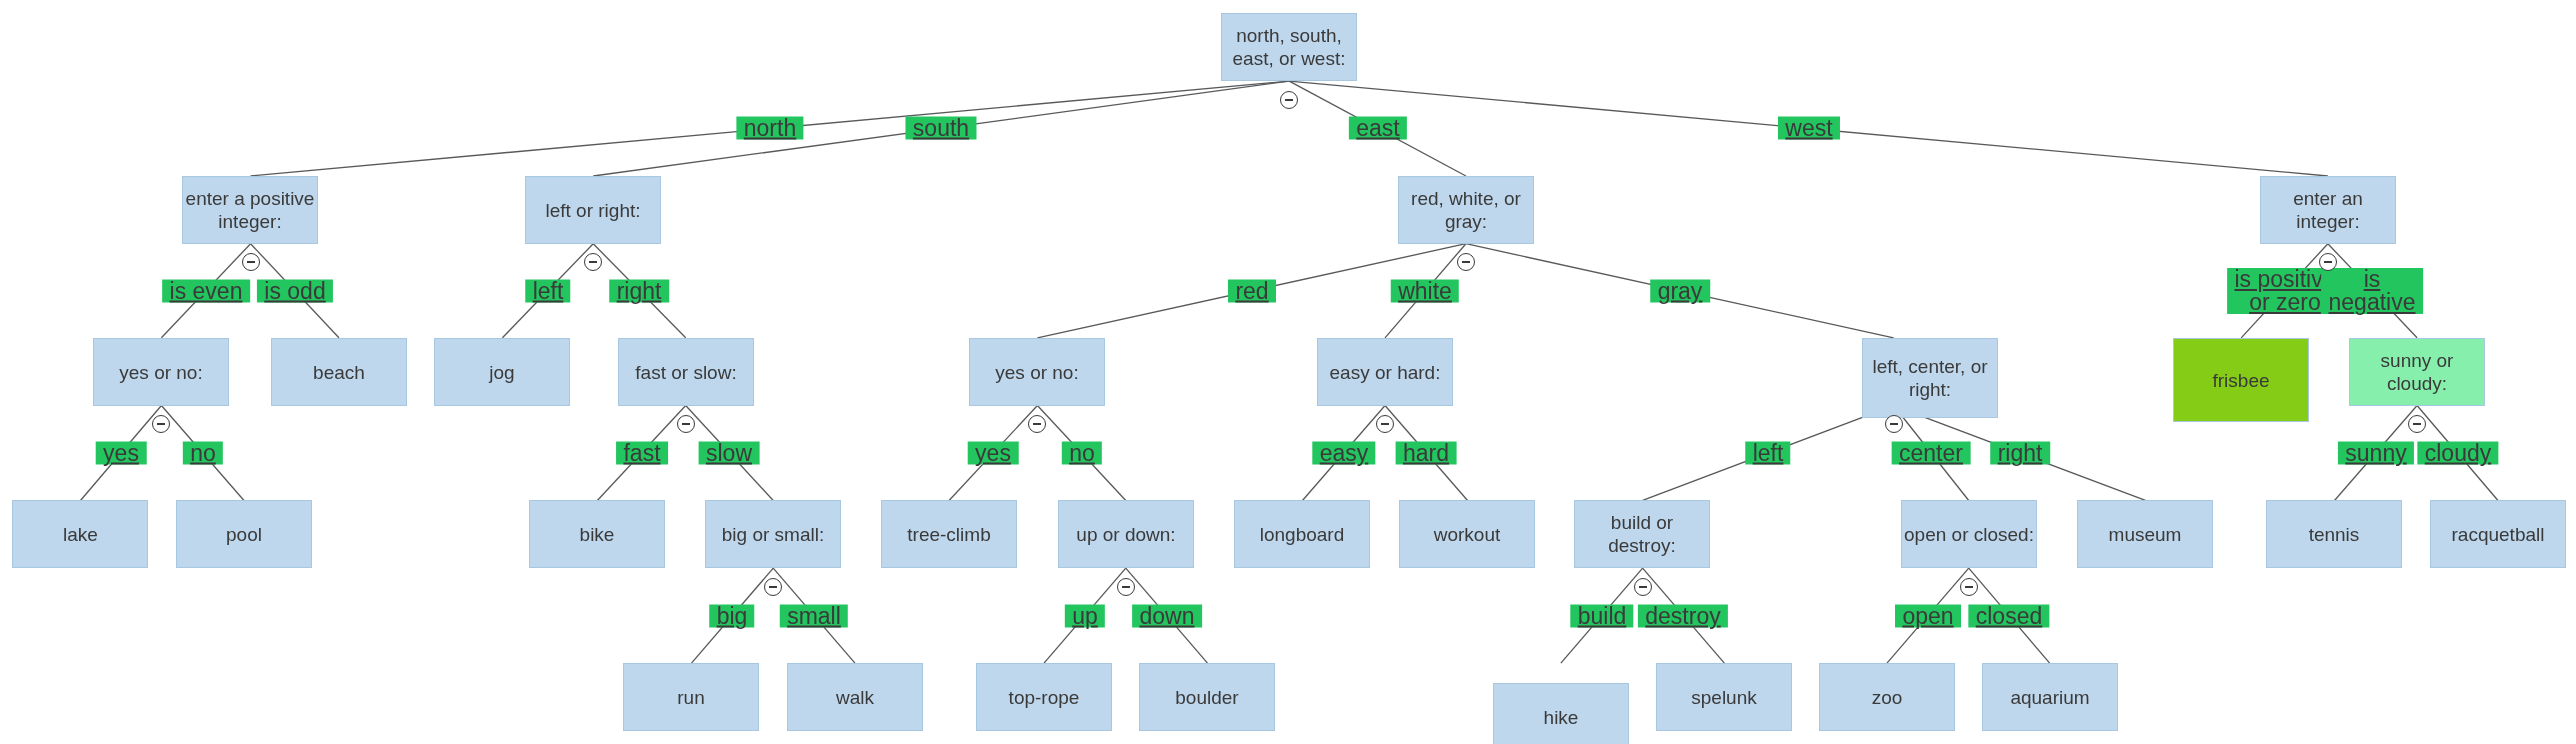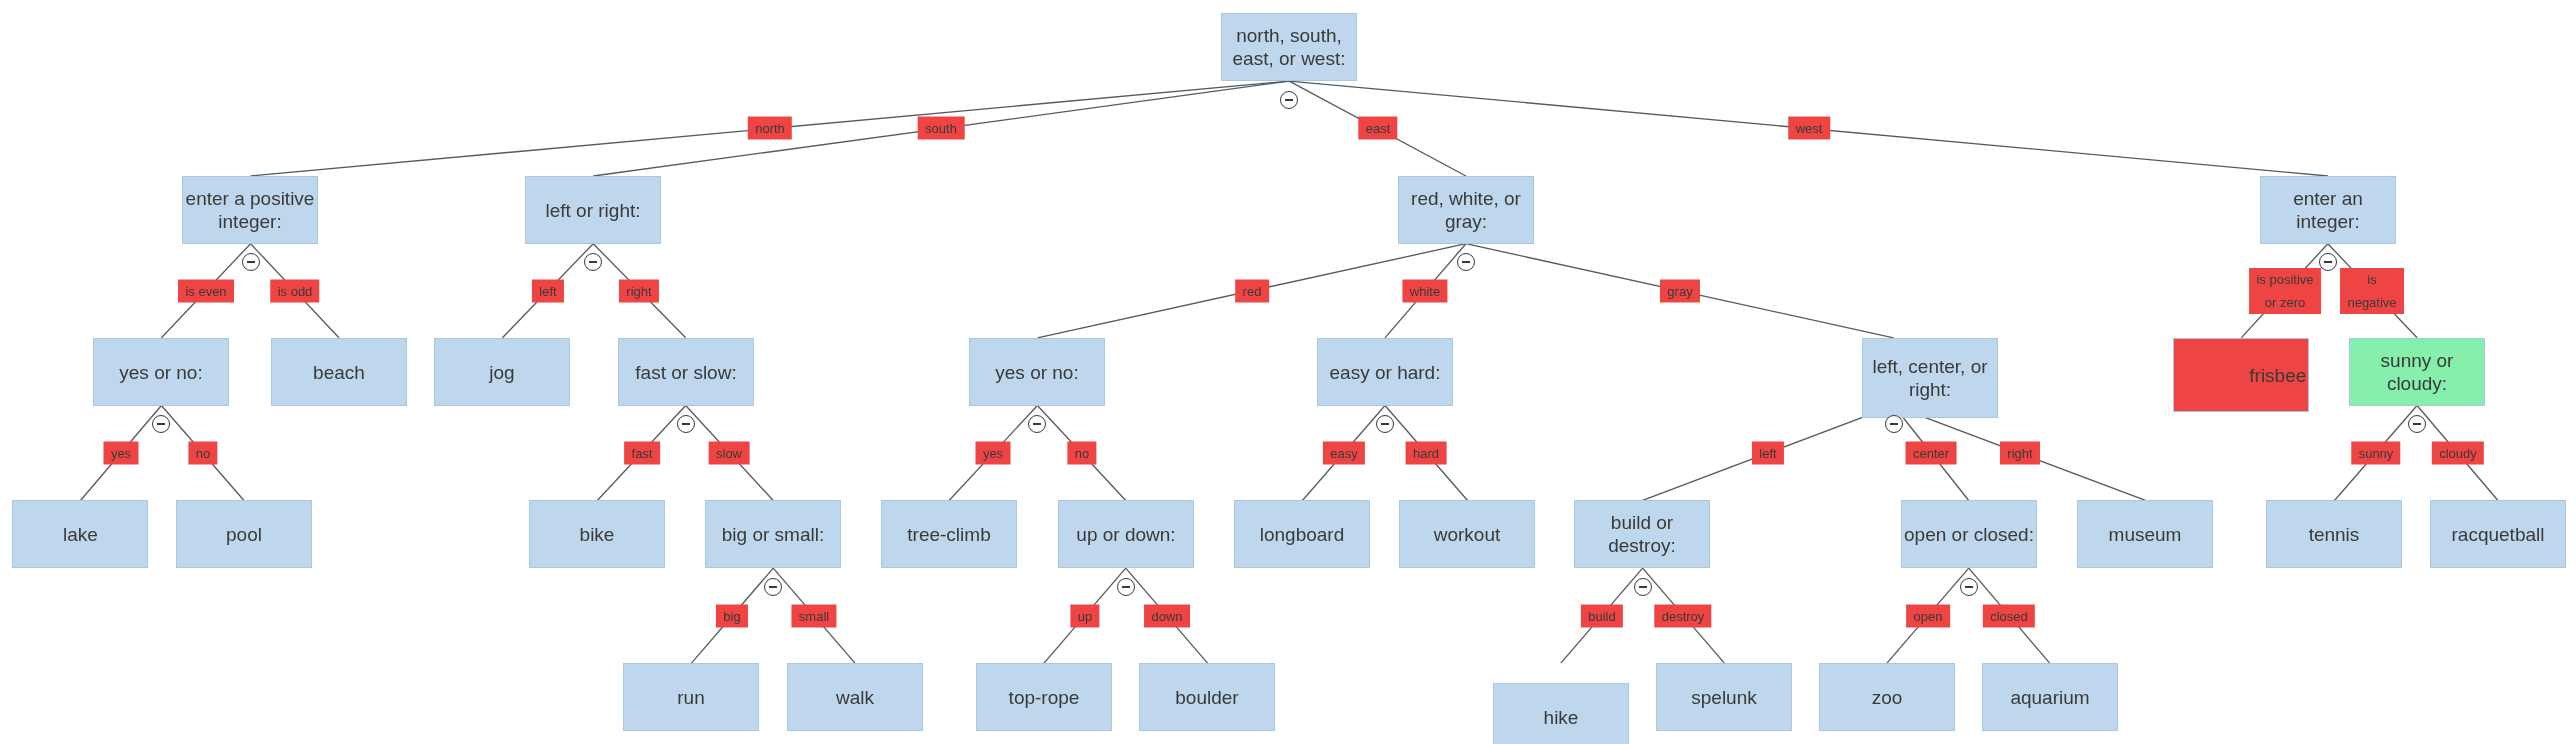--- a/index.html
+++ b/index.html
@@ -19,26 +19,27 @@
     text-align:center;
     font-size:19px;
     line-height:23px;
     padding:0 1.7px;
     border-style:solid;
     border-width:0.8px;
   }
   .edge-label {
     position:absolute;
     transform:translate(-50%,-50%);
-    background:#ef4444;
+    background:#22c55e;
     padding:0 7.4px;
-    font-size:13px;
+    font-size:23px;
     line-height:23px;
     white-space:pre-line;
     text-align:center;
+    text-decoration:underline;
   }
   .toggle {
     position:absolute;
     box-sizing:border-box;
     width:18px;
     height:18px;
     border-radius:50%;
     border-style:solid;
     border-width:1.7px;
     background:#ffffff;
@@ -154,21 +155,21 @@
     </div>
     <div class="node" style="left: 969px; top: 338px; width: 136px; height: 68px; background: rgb(190, 215, 237); border-color: rgb(168, 200, 226); color: rgb(58, 58, 58);">
       <span>yes or no:</span>
     </div>
     <div class="node" style="left: 1317px; top: 338px; width: 136px; height: 68px; background: rgb(190, 215, 237); border-color: rgb(168, 200, 226); color: rgb(58, 58, 58);">
       <span>easy or hard:</span>
     </div>
     <div class="node" style="left: 1825px; top: 338px; width: 136px; height: 80px; background: rgb(190, 215, 237); border-color: rgb(168, 200, 226); color: rgb(58, 58, 58); margin-left: 37px;">
       <span>left, center, or right:</span>
     </div>
-    <div class="node" style="left: 2173px; top: 338px; width: 136px; height: 74px; background: #ef4444; border-color: rgb(168, 200, 226); color: rgb(58, 58, 58); justify-content: flex-end;">
+    <div class="node" style="left: 2173px; top: 338px; width: 136px; height: 84px; background: #84cc16; border-color: rgb(168, 200, 226); color: rgb(58, 58, 58);">
       <span>frisbee</span>
     </div>
     <div class="node" style="left: 2349px; top: 338px; width: 136px; height: 68px; background: #86efac; border-color: rgb(168, 200, 226); color: rgb(58, 58, 58);">
       <span>sunny or cloudy:</span>
     </div>
     <div class="node" style="left: 12.4px; top: 500px; width: 136px; height: 68px; background: rgb(190, 215, 237); border-color: rgb(168, 200, 226); color: rgb(58, 58, 58);">
       <span>lake</span>
     </div>
     <div class="node" style="left: 176px; top: 500px; width: 136px; height: 68px; background: rgb(190, 215, 237); border-color: rgb(168, 200, 226); color: rgb(58, 58, 58);">
       <span>pool</span>

